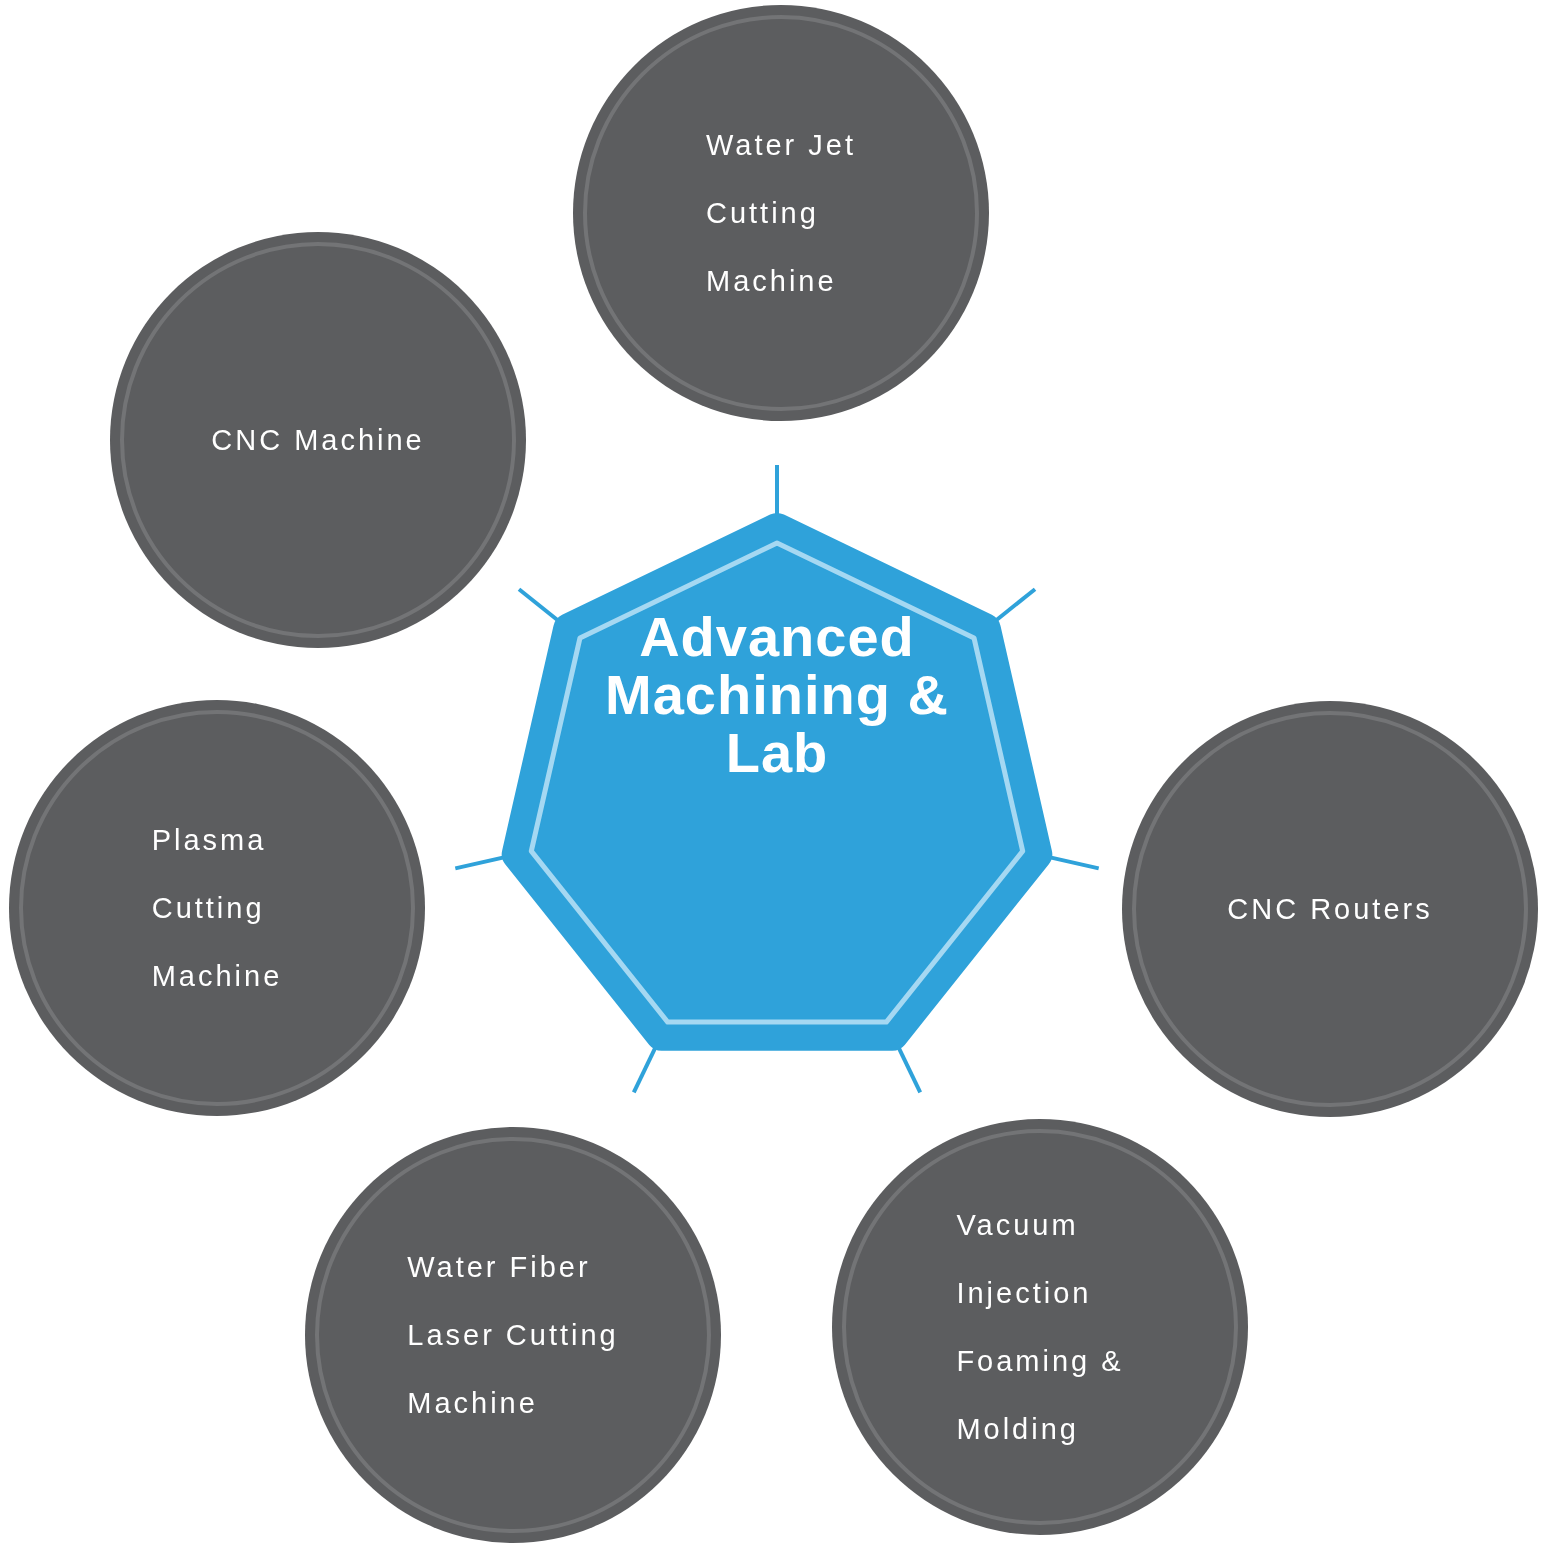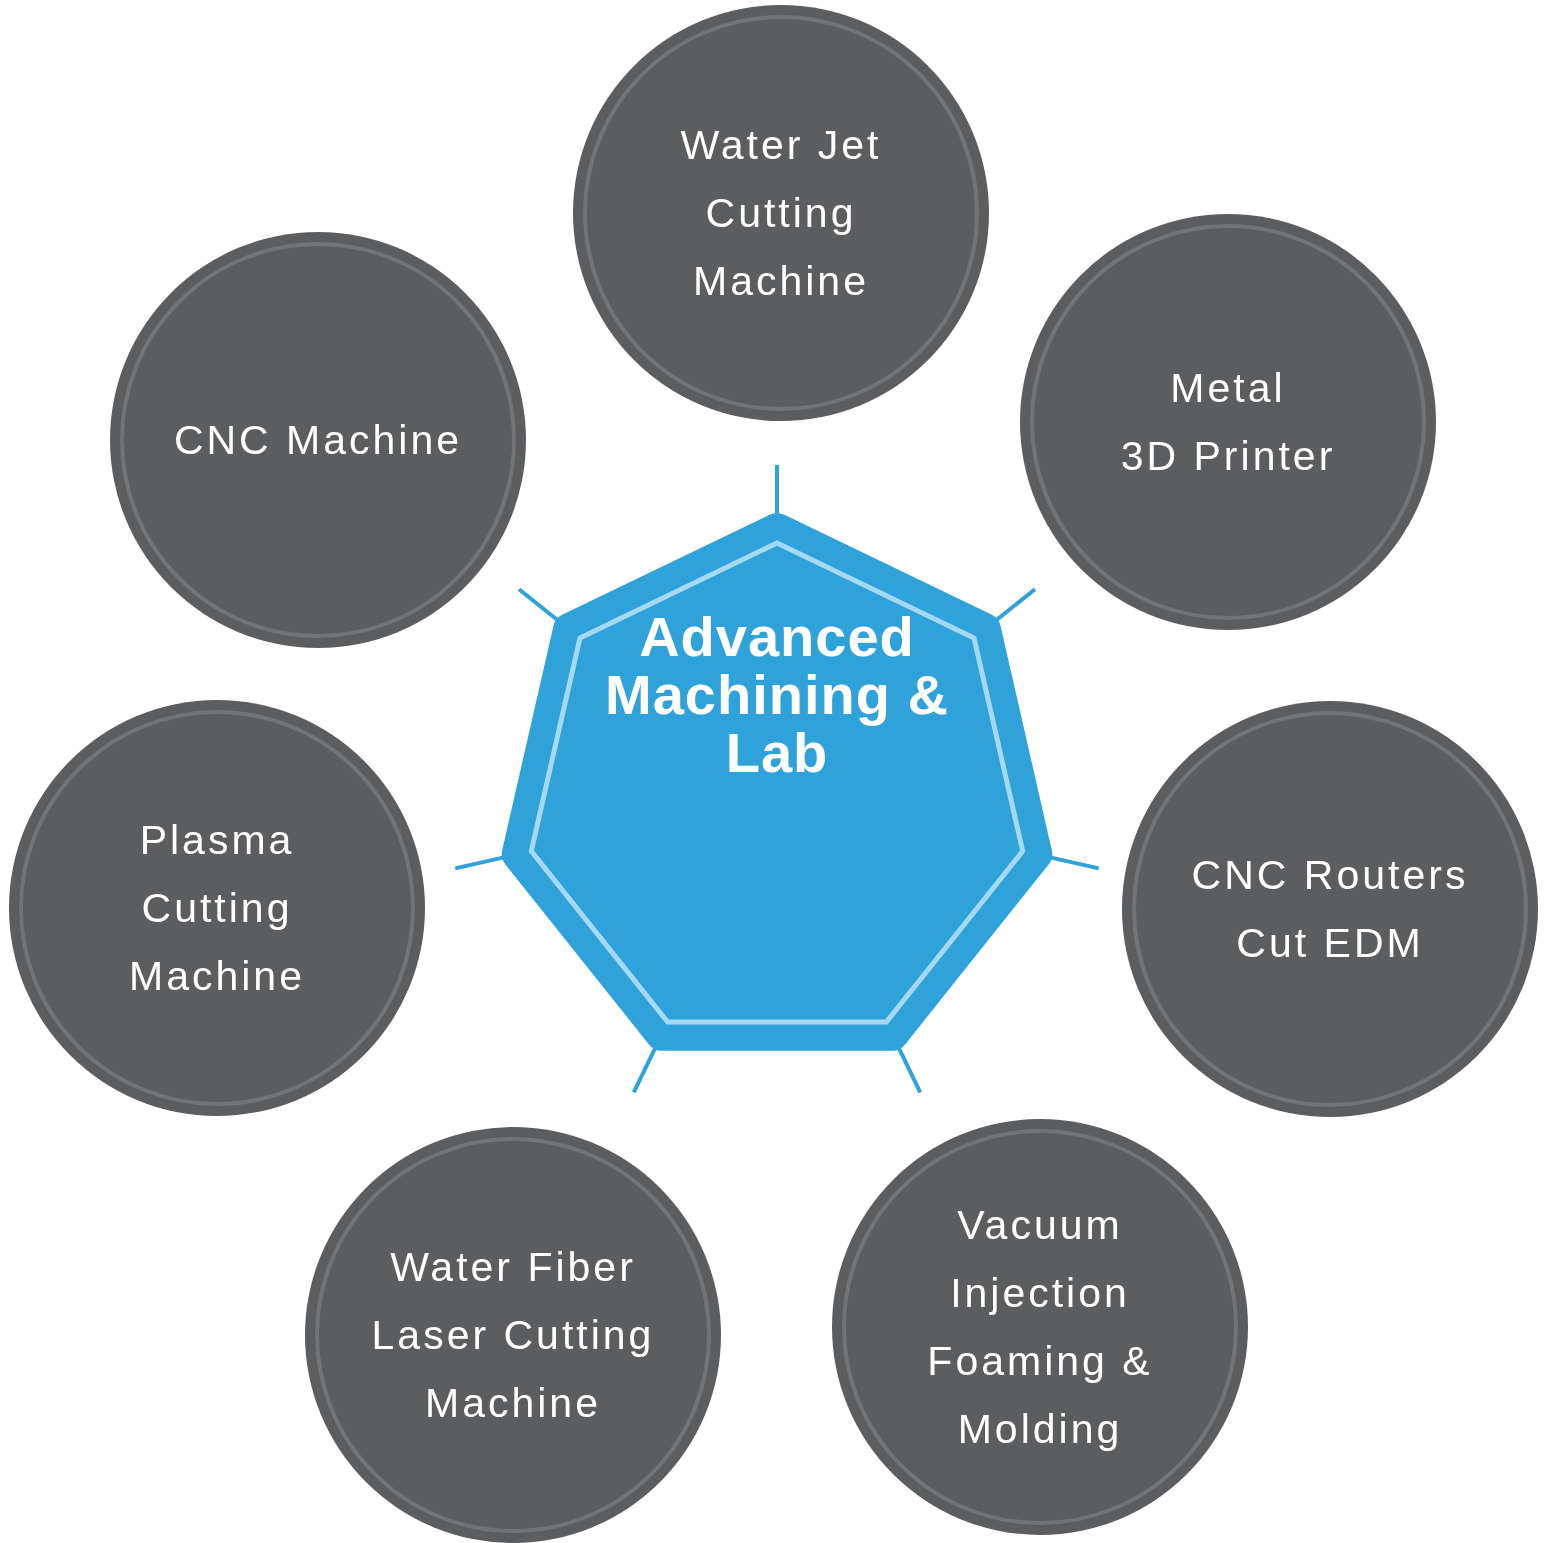--- a/index.html
+++ b/index.html
@@ -45,23 +45,23 @@
   }
   .node .ring{
     position:absolute;
     inset:10px;
     border:4px solid var(--node-ring);
     border-radius:50%;
     pointer-events:none;
   }
   .node .label{
     position:relative;
-    text-align:center;
+    text-align:left;
     color:var(--text);
-    font-size:41px;
+    font-size:29px;
     font-weight:300;
     line-height:68px;
     letter-spacing:3px;
     white-space:nowrap;
   }
   .center-label{
     position:absolute;
     left:497px;top:608px;width:560px;
     text-align:center;
     color:var(--text);
@@ -99,33 +99,25 @@
 
   <div class="node" style="left:573px;top:5px;">
     <div class="ring"></div>
     <div class="label">
       <div>Water Jet</div>
       <div>Cutting</div>
       <div>Machine</div>
     </div>
   </div>
 
-  <div class="node" style="left:1020px;top:214px;">
-    <div class="ring"></div>
-    <div class="label">
-      <div>Metal</div>
-      <div>3D Printer</div>
-    </div>
-  </div>
 
   <div class="node" style="left:1122px;top:701px;">
     <div class="ring"></div>
     <div class="label">
       <div>CNC Routers</div>
-      <div>Cut EDM</div>
     </div>
   </div>
 
   <div class="node" style="left:832px;top:1119px;">
     <div class="ring"></div>
     <div class="label">
       <div>Vacuum</div>
       <div>Injection</div>
       <div>Foaming &amp;</div>
       <div>Molding</div>

